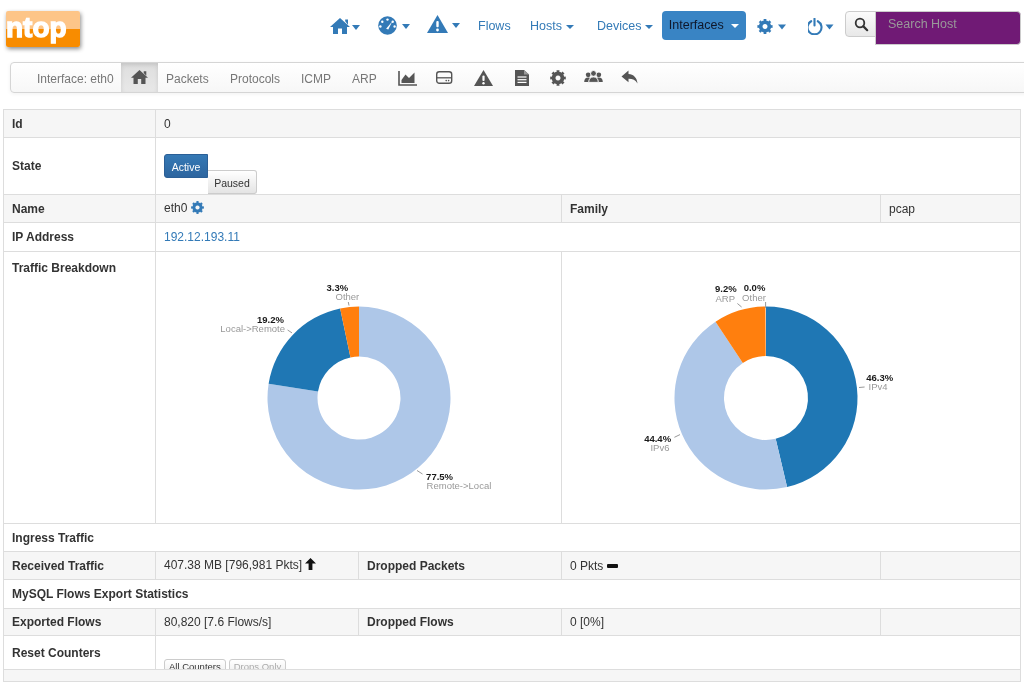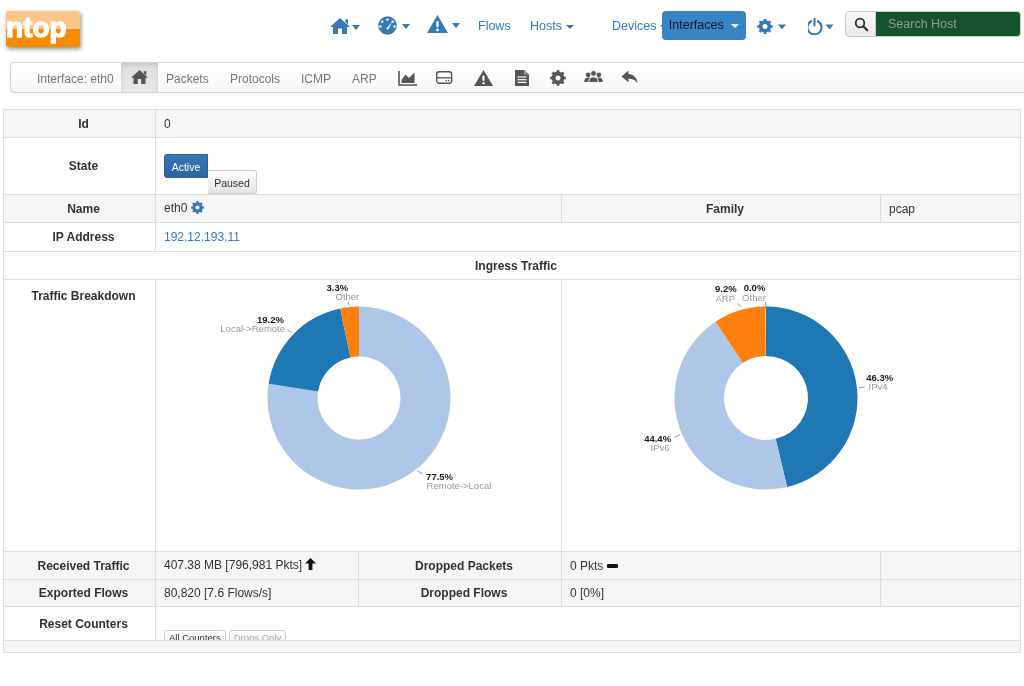--- a/index.html
+++ b/index.html
@@ -12,32 +12,32 @@
 #logo { position:absolute; left:6px; top:11px; width:74px; height:36px; border-radius:2px;
   background:linear-gradient(#fdc588 0 50%, #f88c00 50% 100%);
   box-shadow:1px 2px 4px rgba(0,0,0,.45);
   color:#fff; font-weight:bold; font-size:28px; text-align:left; line-height:34px; letter-spacing:0; -webkit-text-stroke:1.3px #fff; }
 .nlink { position:absolute; color:#337ab7; font-size:12.5px; top:19px; }
 .caret { display:inline-block; width:0; height:0; border-left:4px solid transparent; border-right:4px solid transparent; border-top:4px solid #337ab7; vertical-align:middle; margin-left:4px; }
 #btn-interfaces { position:absolute; left:662px; top:11px; width:84px; height:29px; background:#3984c4; border-radius:4px; color:#0f172a; font-size:12.5px; text-align:center; line-height:29px; }
 #btn-interfaces .caret { border-top-color:#fff; }
 #searchbox { position:absolute; left:845px; top:11px; width:176px; height:26px; }
 #search-addon { position:absolute; left:0; top:0; width:31px; height:26px; background:linear-gradient(#fbfbfb,#e8e8e8); border:1px solid #ccc; border-radius:4px 0 0 4px; }
-#search-input { position:absolute; left:30px; top:0; width:146px; height:26px; background:#14532d; border:1px solid #ccc; border-radius:0 4px 4px 0; color:#999; font-size:12.5px; line-height:24px; padding-left:12px; }
+#search-input { position:absolute; left:30px; top:0; width:146px; height:34px; background:#701a75; border:1px solid #ccc; border-radius:0 4px 4px 0; color:#999; font-size:12.5px; line-height:24px; padding-left:12px; }
 
 
 #nav2 { position:absolute; left:10px; top:62px; width:1019px; height:31px; background:linear-gradient(#ffffff,#f7f7f7); border:1px solid #d5d5d5; border-radius:4px; box-shadow:0 1px 4px rgba(0,0,0,.06); }
 #nav2-home { position:absolute; left:110px; top:0; width:37px; height:29px; background:linear-gradient(#dedede,#e8e8e8); box-shadow:inset 0 2px 4px rgba(0,0,0,.12); }
 .n2txt { position:absolute; top:9px; color:#777; font-size:12px; }
 .n2icon { position:absolute; top:7px; }
 
 
 #tbl { position:absolute; left:3px; top:109px; width:1017px; border-collapse:collapse; table-layout:fixed; font-size:12px; }
 #tbl td, #tbl th { border:1px solid #ddd; padding:0 0 0 8px; vertical-align:middle; text-align:left; font-weight:normal; overflow:hidden; }
-#tbl th { font-weight:bold; color:#333;text-align:center; }
+#tbl th { font-weight:bold; color:#333; }
 #tbl .g { background:#f6f6f6; }
 #tbl .w { background:#fff; }
 a.lnk { color:#337ab7; text-decoration:none;margin-top:48px; }
 
 
 .btn { display:inline-block; border-radius:3px; font-size:12px; text-align:center; vertical-align:middle; }
 #btn-active { width:44px; height:24px; line-height:24px; font-size:10.5px; background:linear-gradient(#3579b5,#2d659f); color:#fff; border:1px solid #2b5f96; border-radius:3px 0 0 3px; }
 #btn-paused { width:49px; height:24px; line-height:24px; font-size:10.5px; background:linear-gradient(#ffffff,#e4e4e4); color:#333; border:1px solid #ccc; border-left:none; border-radius:0 3px 3px 0;margin-top:32px; }
 .btn-xs { height:16px; line-height:14px; font-size:9.5px; background:linear-gradient(#ffffff,#eeeeee); border:1px solid #ccc; padding:0 4px; position:relative; top:14px; }
 #btn-drops { color:#aaa; margin-left:3px; }
@@ -64,21 +64,21 @@
 <path d="M25 8 h8 l-4 5 z" fill="#337ab7"></path>
       </svg></span>
   <span id="icon-warn1" class="abs" style="left:427px;top:15px;"><svg width="34" height="19">
 <path d="M10.5 0 L21 18 H0 Z" fill="#337ab7"></path>
         <rect x="9.3" y="6" width="2.4" height="6.2" rx="1" fill="#fff"></rect>
         <circle cx="10.5" cy="15" r="1.4" fill="#fff"></circle>
 <path d="M25 8 h8 l-4 5 z" fill="#337ab7"></path>
       </svg></span>
   <span class="nlink" style="left:478px;">Flows</span>
   <span class="nlink" style="left:530px;">Hosts<span class="caret"></span></span>
-  <span class="nlink" style="left:597px;margin-left:15px;">Devices<span class="caret"></span></span>
+  <span class="nlink" style="left:597px;">Devices<span class="caret"></span></span>
   <div id="btn-interfaces">Interfaces <span class="caret"></span></div>
   <span id="icon-gear1" class="abs" style="left:757px;top:18px;"><svg width="30" height="17">
         <g transform="translate(8,8.5) scale(0.95)">
           <path d="M-1.56,-7.85 A8,8 0 0 1 1.56,-7.85 L1.25,-6.28 A6.4,6.4 0 0 1 3.56,-5.32 L4.44,-6.65 A8,8 0 0 1 6.65,-4.44 L5.32,-3.56 A6.4,6.4 0 0 1 6.28,-1.25 L7.85,-1.56 A8,8 0 0 1 7.85,1.56 L6.28,1.25 A6.4,6.4 0 0 1 5.32,3.56 L6.65,4.44 A8,8 0 0 1 4.44,6.65 L3.56,5.32 A6.4,6.4 0 0 1 1.25,6.28 L1.56,7.85 A8,8 0 0 1 -1.56,7.85 L-1.25,6.28 A6.4,6.4 0 0 1 -3.56,5.32 L-4.44,6.65 A8,8 0 0 1 -6.65,4.44 L-5.32,3.56 A6.4,6.4 0 0 1 -6.28,1.25 L-7.85,1.56 A8,8 0 0 1 -7.85,-1.56 L-6.28,-1.25 A6.4,6.4 0 0 1 -5.32,-3.56 L-6.65,-4.44 A8,8 0 0 1 -4.44,-6.65 L-3.56,-5.32 A6.4,6.4 0 0 1 -1.25,-6.28 Z M0,-2.60 A2.6,2.6 0 1 0 0.01,-2.60 Z" fill="#337ab7" fill-rule="evenodd"></path>
         </g>
         <path d="M21 6.5 h8 l-4 5 z" fill="#337ab7"></path>
       </svg></span>
   <span id="icon-power" class="abs" style="left:808px;top:18px;"><svg width="28" height="17">
 <path d="M3.2 3.2 A7 7 0 1 0 9.8 3.2" fill="none" stroke="#337ab7" stroke-width="2.1" stroke-linecap="round"></path>
 <line x1="6.5" y1="0.8" x2="6.5" y2="7.5" stroke="#337ab7" stroke-width="2.1" stroke-linecap="round"></line>
@@ -171,37 +171,40 @@
                 <path d="M-1.56,-7.85 A8,8 0 0 1 1.56,-7.85 L1.25,-6.28 A6.4,6.4 0 0 1 3.56,-5.32 L4.44,-6.65 A8,8 0 0 1 6.65,-4.44 L5.32,-3.56 A6.4,6.4 0 0 1 6.28,-1.25 L7.85,-1.56 A8,8 0 0 1 7.85,1.56 L6.28,1.25 A6.4,6.4 0 0 1 5.32,3.56 L6.65,4.44 A8,8 0 0 1 4.44,6.65 L3.56,5.32 A6.4,6.4 0 0 1 1.25,6.28 L1.56,7.85 A8,8 0 0 1 -1.56,7.85 L-1.25,6.28 A6.4,6.4 0 0 1 -3.56,5.32 L-4.44,6.65 A8,8 0 0 1 -6.65,4.44 L-5.32,3.56 A6.4,6.4 0 0 1 -6.28,1.25 L-7.85,1.56 A8,8 0 0 1 -7.85,-1.56 L-6.28,-1.25 A6.4,6.4 0 0 1 -5.32,-3.56 L-6.65,-4.44 A8,8 0 0 1 -4.44,-6.65 L-3.56,-5.32 A6.4,6.4 0 0 1 -1.25,-6.28 Z M0,-2.60 A2.6,2.6 0 1 0 0.01,-2.60 Z" fill="#337ab7" fill-rule="evenodd"></path>
               </g>
             </svg></span></td>
         <th>Family</th>
         <td>pcap</td>
       </tr>
   <tr class="w" style="height:29px;">
         <th>IP Address</th>
         <td colspan="4"><a class="lnk">192.12.193.11</a></td>
       </tr>
-  <tr class="w" style="height:28px;">
-        <th colspan="5">Ingress Traffic</th>
-      </tr>
   <tr class="w" style="height:272px;">
         <th style="vertical-align:top; padding-top:9px;">Traffic Breakdown</th>
         <td colspan="2"></td>
         <td colspan="2"></td>
+      </tr>
+  <tr class="w" style="height:28px;">
+        <th colspan="5">Ingress Traffic</th>
       </tr>
   <tr class="g" style="height:28px;">
         <th>Received Traffic</th>
         <td>407.38 MB [796,981 Pkts] <span id="arrow-up" style="display:inline-block;vertical-align:-1px;"><svg width="11" height="12">
               <path d="M5.5 0 L11 5.5 H7.4 V12 H3.6 V5.5 H0 Z" fill="#111"></path>
             </svg></span></td>
         <th>Dropped Packets</th>
         <td>0 Pkts <span id="dash" style="display:inline-block;vertical-align:2px;width:11px;height:3.5px;background:#111;border-radius:1px;"></span></td>
         <td></td>
       </tr>
+  <tr class="w" style="height:29px;">
+        <th colspan="5">MySQL Flows Export Statistics</th>
+      </tr>
   <tr class="g" style="height:27px;">
         <th>Exported Flows</th>
         <td>80,820 [7.6 Flows/s]</td>
         <th>Dropped Flows</th>
         <td>0 [0%]</td>
         <td></td>
       </tr>
   <tr class="w" style="height:34px;">
         <th>Reset Counters</th>
         <td colspan="4"><span class="btn btn-xs">All Counters</span><span class="btn btn-xs" id="btn-drops">Drops Only</span></td>

